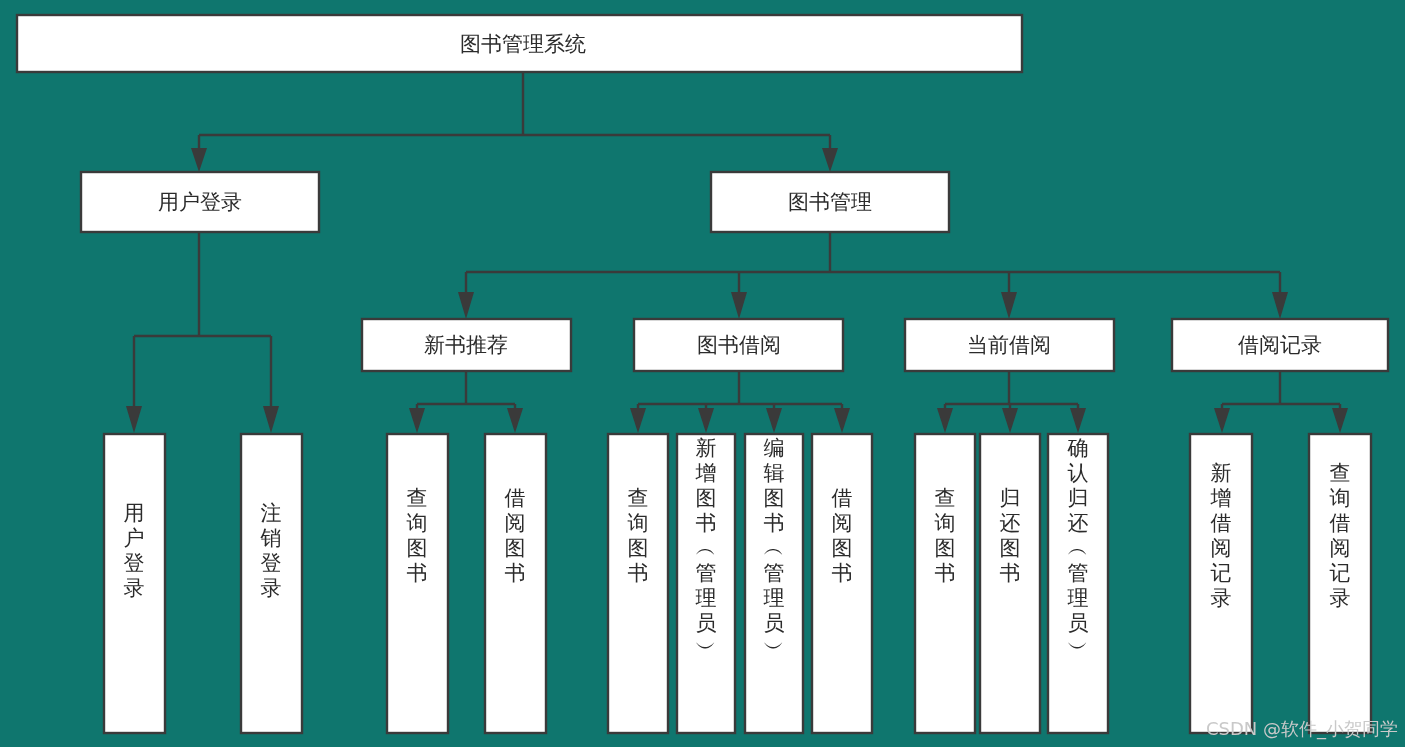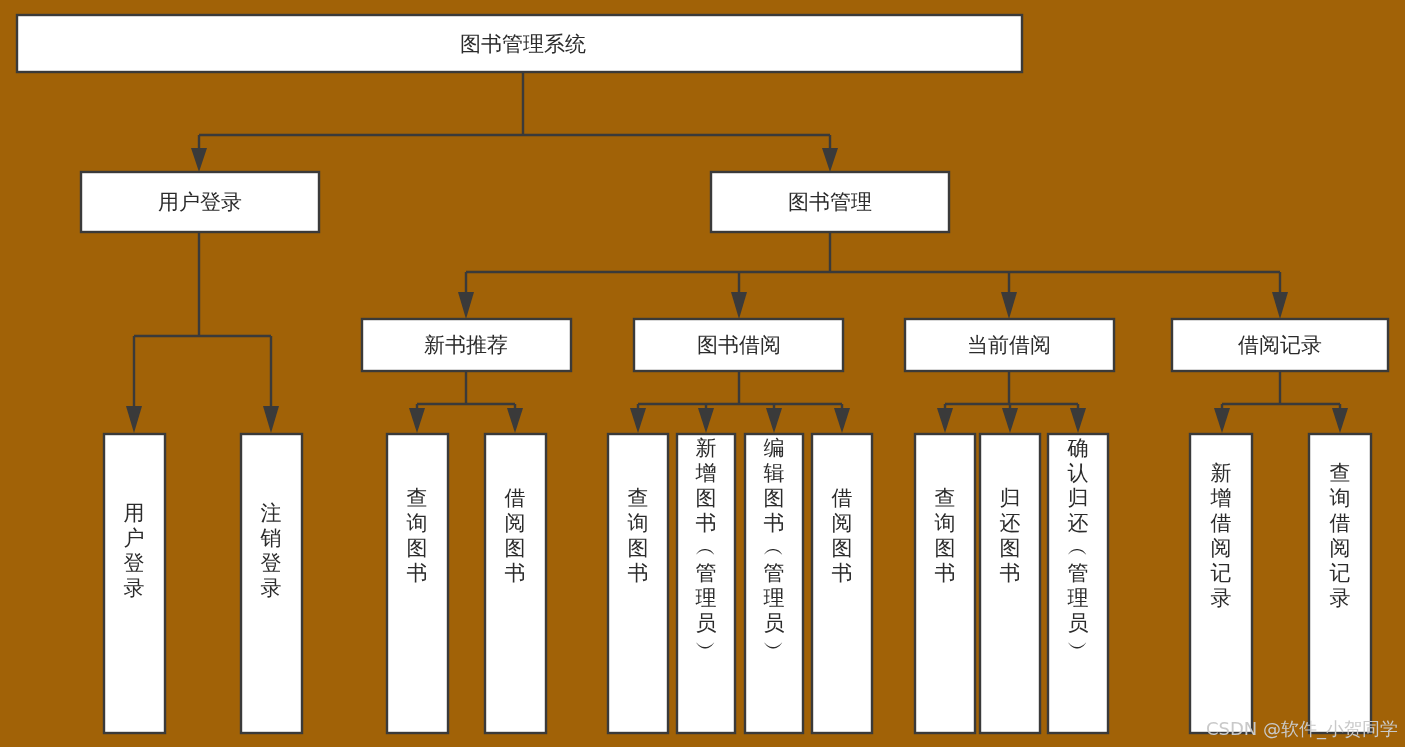--- a/index.html
+++ b/index.html
@@ -8,21 +8,21 @@
     padding: 0;
     background: #ffffff;
   }
   body {
     font-family: "DejaVu Sans", "Liberation Sans", sans-serif;
   }
   #diagram-root {
     position: relative;
     width: 1405px;
     height: 747px;
-    background: #a16207;
+    background: #0f766e;
     overflow: hidden;
   }
   svg.diagram-canvas {
     position: absolute;
     left: 0;
     top: 0;
     width: 1405px;
     height: 747px;
     display: block;
   }

